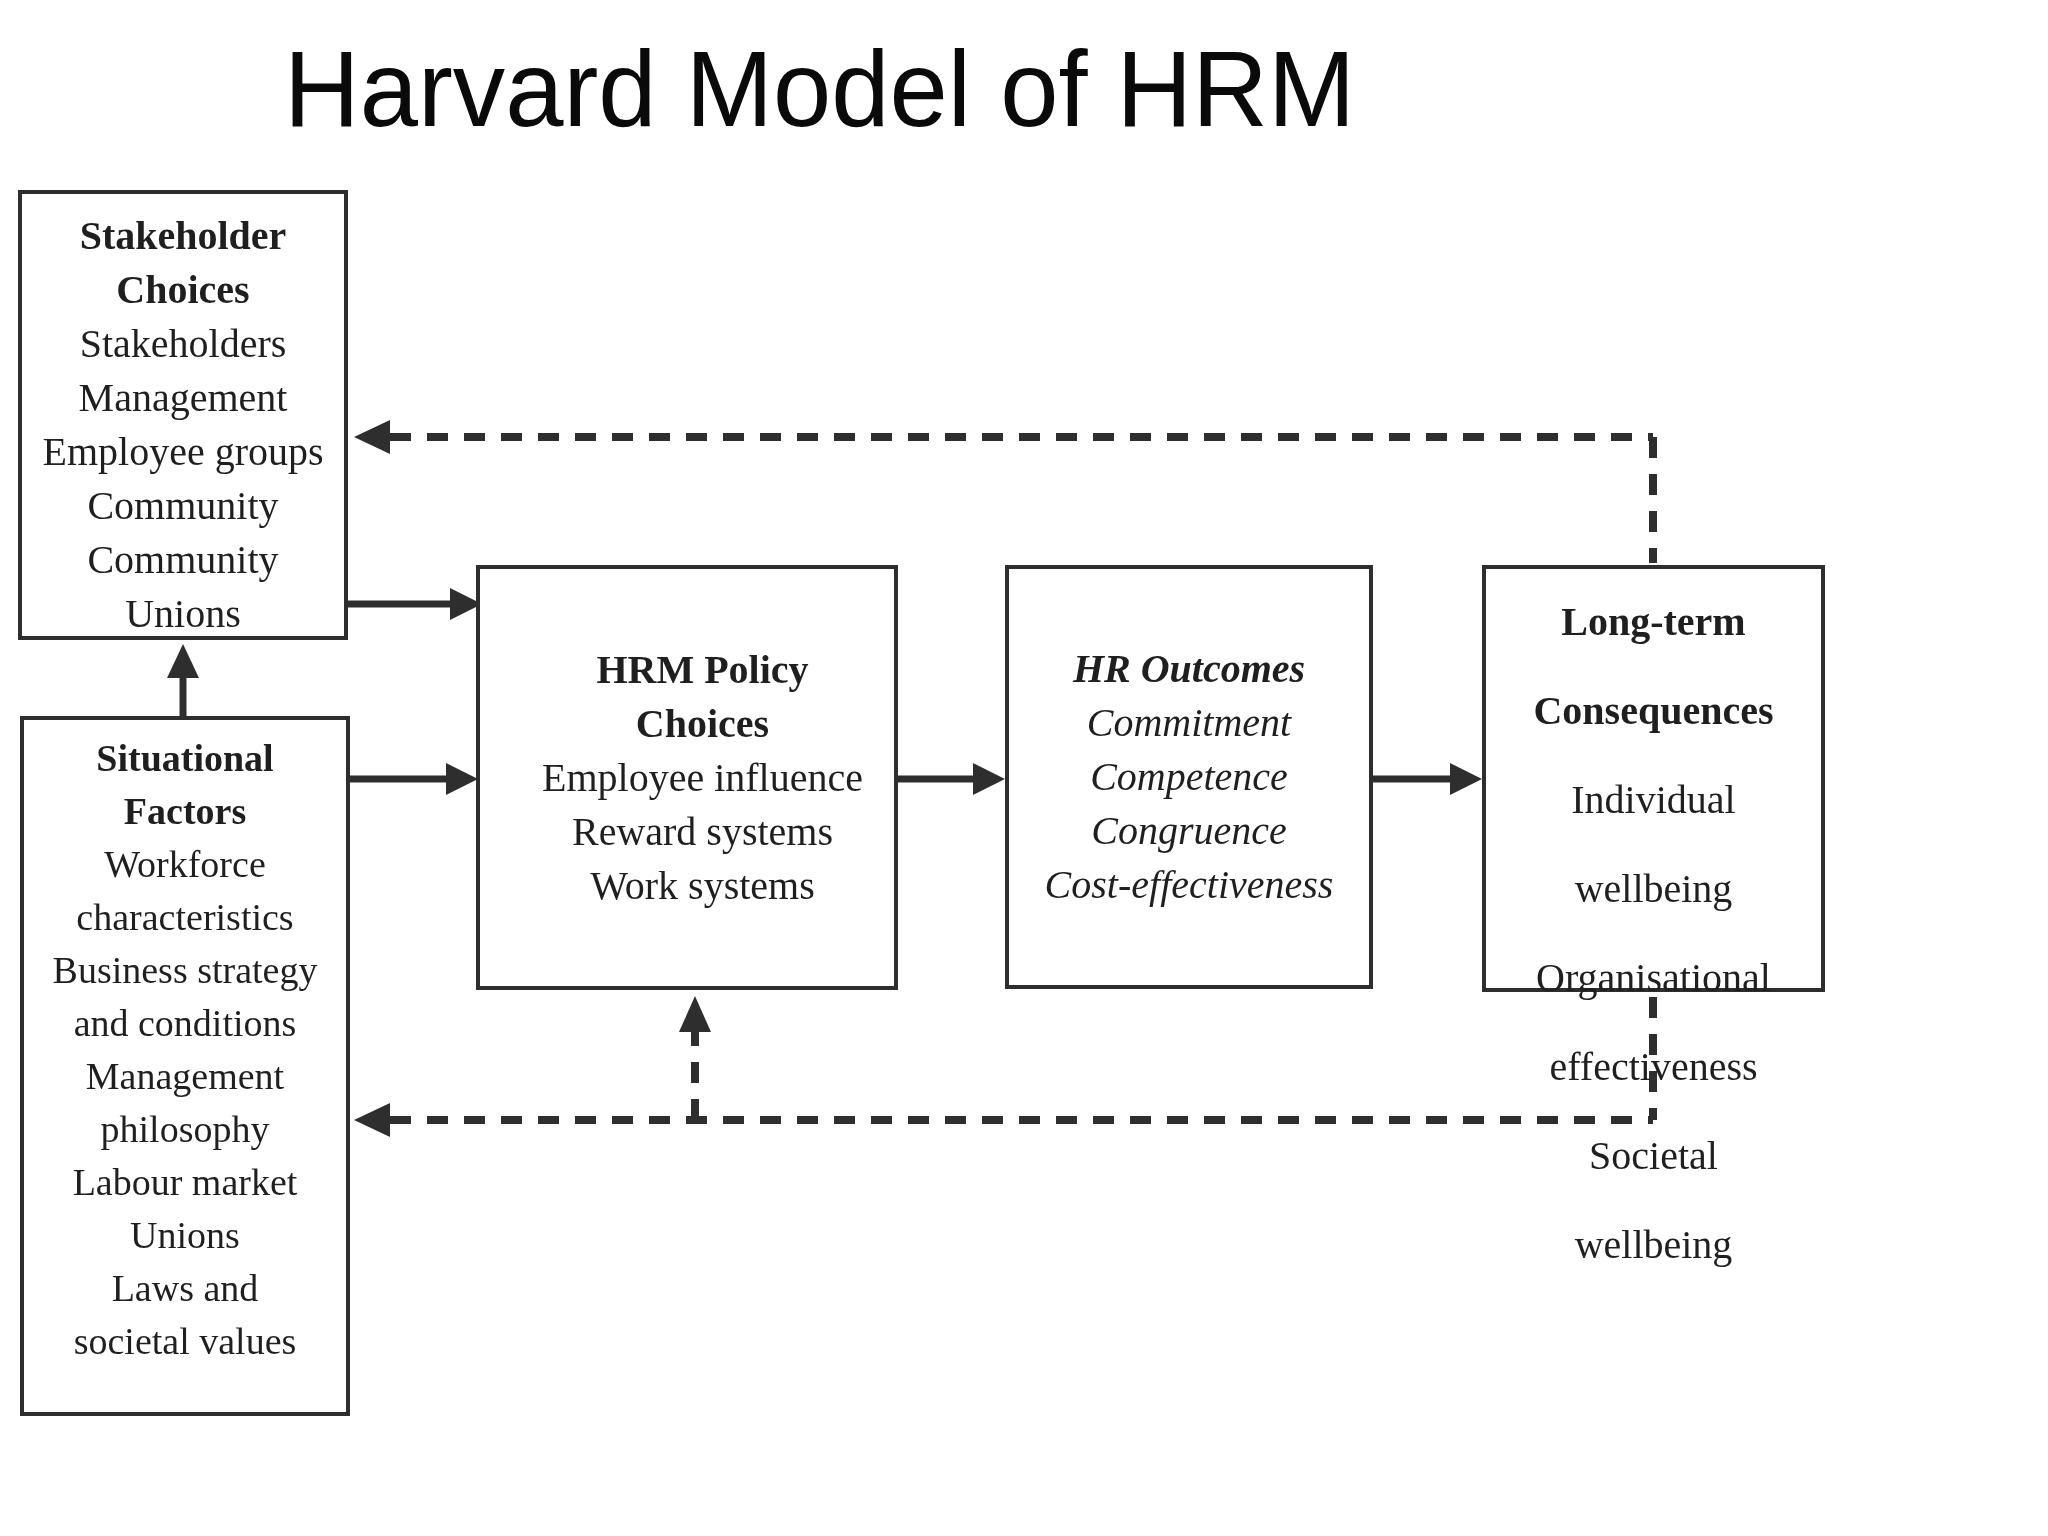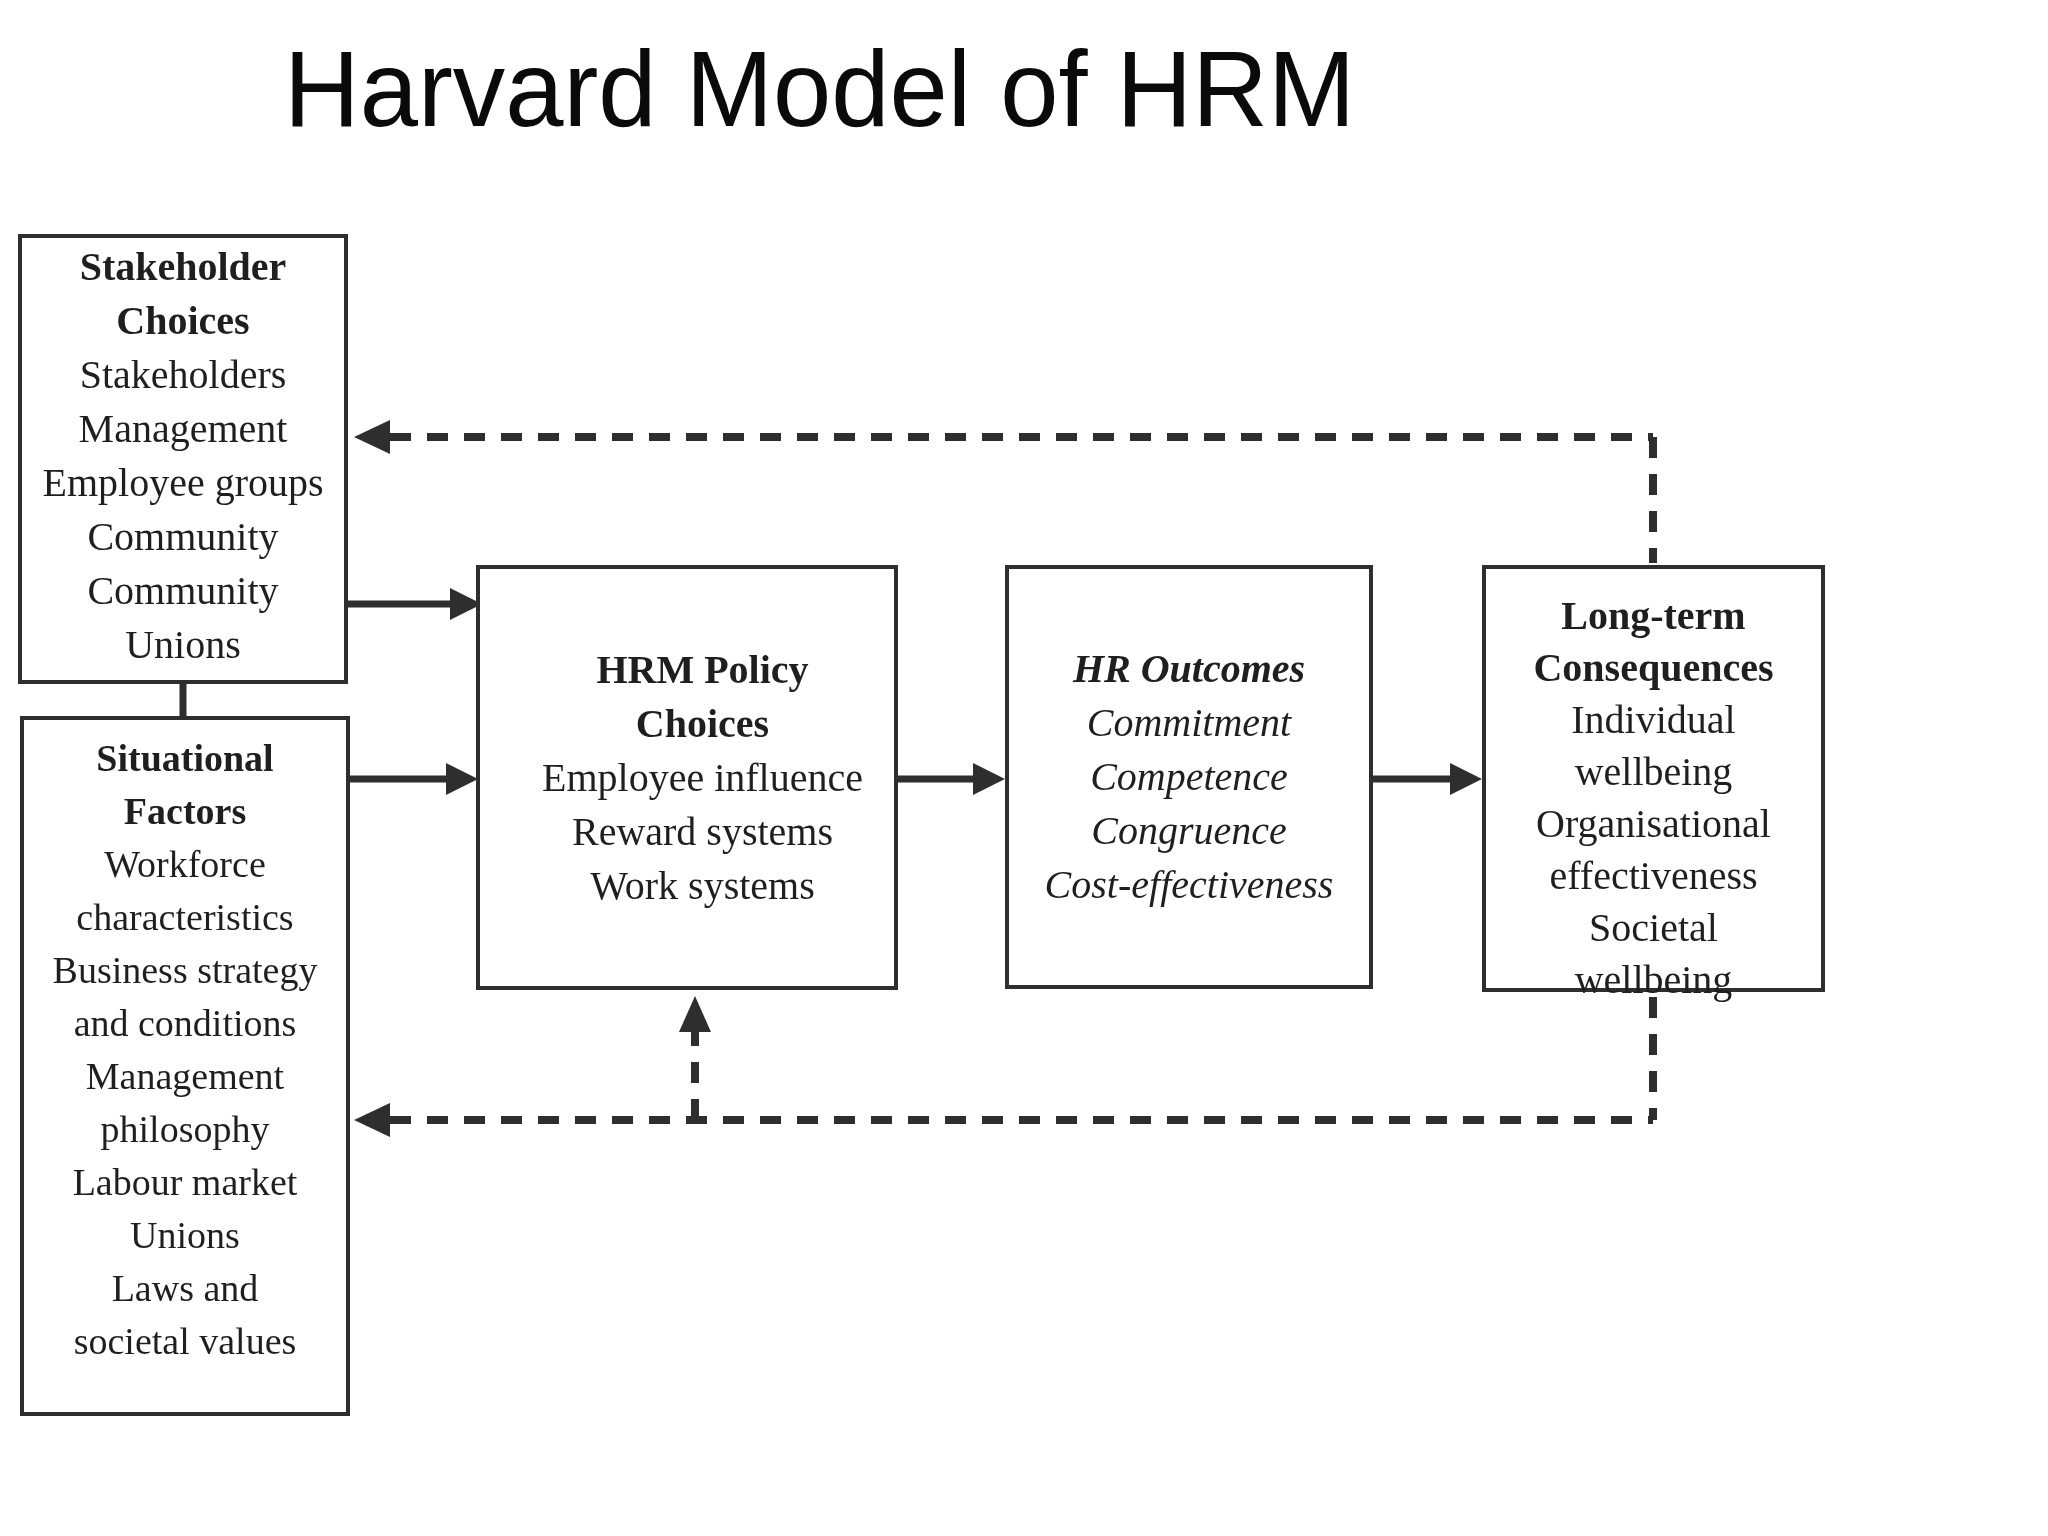--- a/index.html
+++ b/index.html
@@ -32,29 +32,29 @@
     background: #ffffff;
     text-align: center;
     display: flex;
     flex-direction: column;
     align-items: center;
   }
   .dbox .hline { display: block; font-weight: 700; white-space: nowrap; }
   .dbox .item  { display: block; white-space: nowrap; }
 
   #box-stakeholder { left: 18px;  top: 190px; width: 330px; height: 450px;
-    padding-top: 2px; font-size: 40px; line-height: 54px; margin-top: 44px; }
+    padding-top: 15px; font-size: 40px; line-height: 54px; }
   #box-situational { left: 20px;  top: 716px; width: 330px; height: 700px;
     padding-top: 12px; font-size: 38px; line-height: 53px; }
   #box-policy      { left: 476px; top: 565px; width: 422px; height: 425px;
     justify-content: center; font-size: 40px; line-height: 54px; padding-left: 31px; }
   #box-outcomes    { left: 1005px; top: 565px; width: 368px; height: 424px;
     justify-content: center; font-size: 40px; line-height: 54px; font-style: italic; }
   #box-longterm    { left: 1482px; top: 565px; width: 343px; height: 427px;
-    padding-top: 21px; font-size: 40px; line-height: 52px; }
+    padding-top: 27px; font-size: 40px; line-height: 52px; gap: 37px; }
 
   svg.connectors { position: absolute; left: 0; top: 0; width: 2048px; height: 1536px; }
   .solid-shaft  { stroke: #2e2e2e; stroke-width: 7; fill: none; }
   .dash-shaft   { stroke: #2e2e2e; stroke-width: 8; fill: none; stroke-dasharray: 21 16; }
   .ahead        { fill: #2e2e2e; stroke: none; }
 </style>
 </head>
 <body>
 
 <div class="stage">

